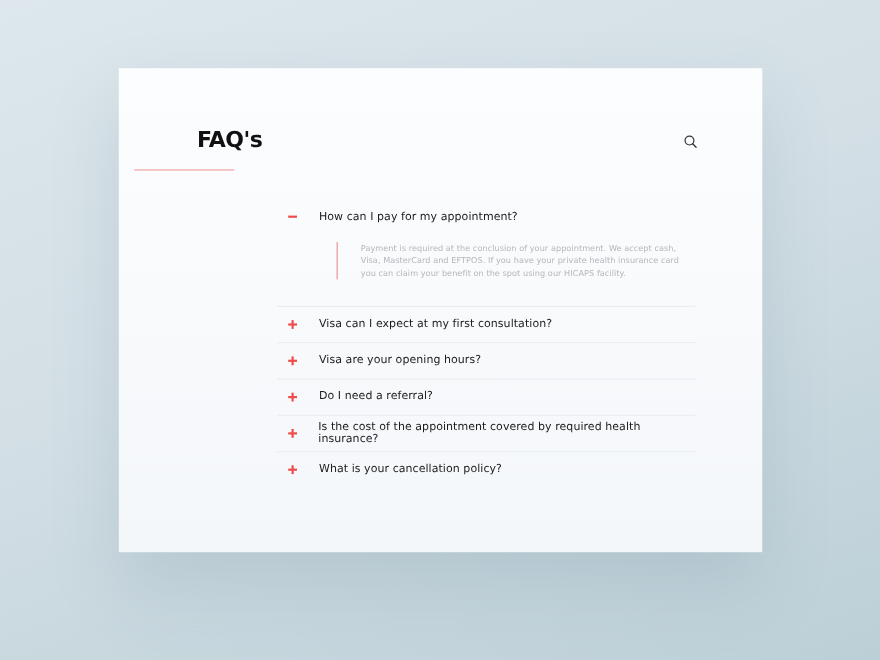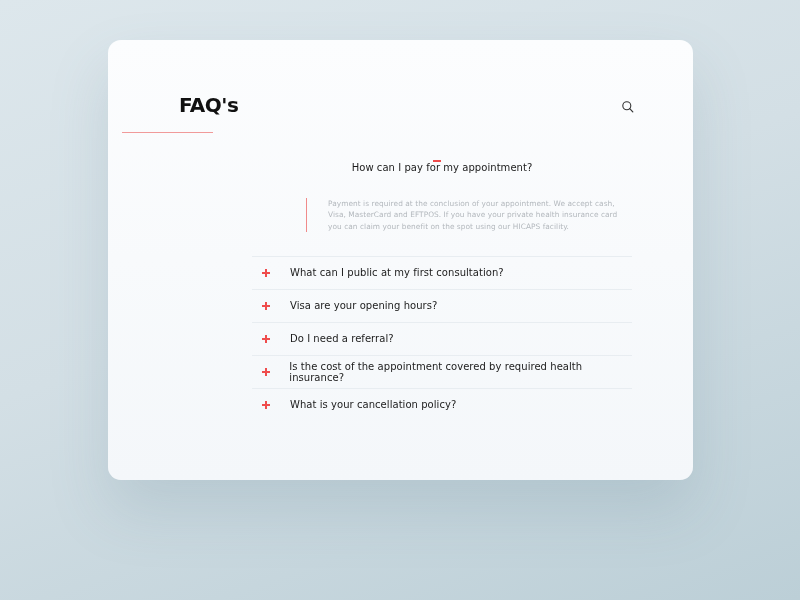--- a/index.html
+++ b/index.html
@@ -10,26 +10,25 @@
       overflow: hidden;
     }
     body {
       background: linear-gradient(160deg, #dde7ec 0%, #d3dfe5 45%, #bccfd7 100%);
       font-family: "Liberation Sans", sans-serif;
       position: relative;
     }
     .card {
       position: absolute;
       left: 108px;
-      top: 40px;
+      top: 62px;
       width: 585px;
       height: 440px;
       background: linear-gradient(180deg, #fcfdfe 0%, #f4f7fa 100%);
       box-shadow: 0 30px 60px rgba(90, 120, 140, 0.18);
-      border-radius: 13px;
     }
     .page-title {
       position: absolute;
       left: 71px;
       top: 53px;
       margin: 0;
       font-family: "DejaVu Sans", sans-serif;
       font-weight: bold;
       font-size: 20px;
       letter-spacing: -0.5px;
@@ -64,21 +63,20 @@
       border-bottom: none;
     }
     .faq-question {
       display: flex;
       align-items: center;
       height: 32px;
       cursor: pointer;
     }
     .faq-item.open .faq-question {
       height: 30px;
-      flex-direction: column;
     }
     .faq-icon {
       width: 38px;
       padding-left: 10px;
       box-sizing: border-box;
       display: flex;
       align-items: center;
     }
     .icon-minus {
       width: 8px;
@@ -141,21 +139,21 @@
         <span class="faq-question-text">How can I pay for my appointment?</span>
       </div>
       <div class="faq-answer">Payment is required at the conclusion of your appointment. We accept cash, Visa, MasterCard and EFTPOS. If you have your private health insurance card you can claim your benefit on the spot using our HICAPS facility.</div>
     </div>
 
     <div class="faq-item">
       <div class="faq-question">
         <span class="faq-icon">
             <span class="icon-plus"></span>
           </span>
-        <span class="faq-question-text">What can I public at my first consultation?</span>
+        <span class="faq-question-text">Visa can I expect at my first consultation?</span>
       </div>
     </div>
 
     <div class="faq-item">
       <div class="faq-question">
         <span class="faq-icon">
             <span class="icon-plus"></span>
           </span>
         <span class="faq-question-text">Visa are your opening hours?</span>
       </div>

